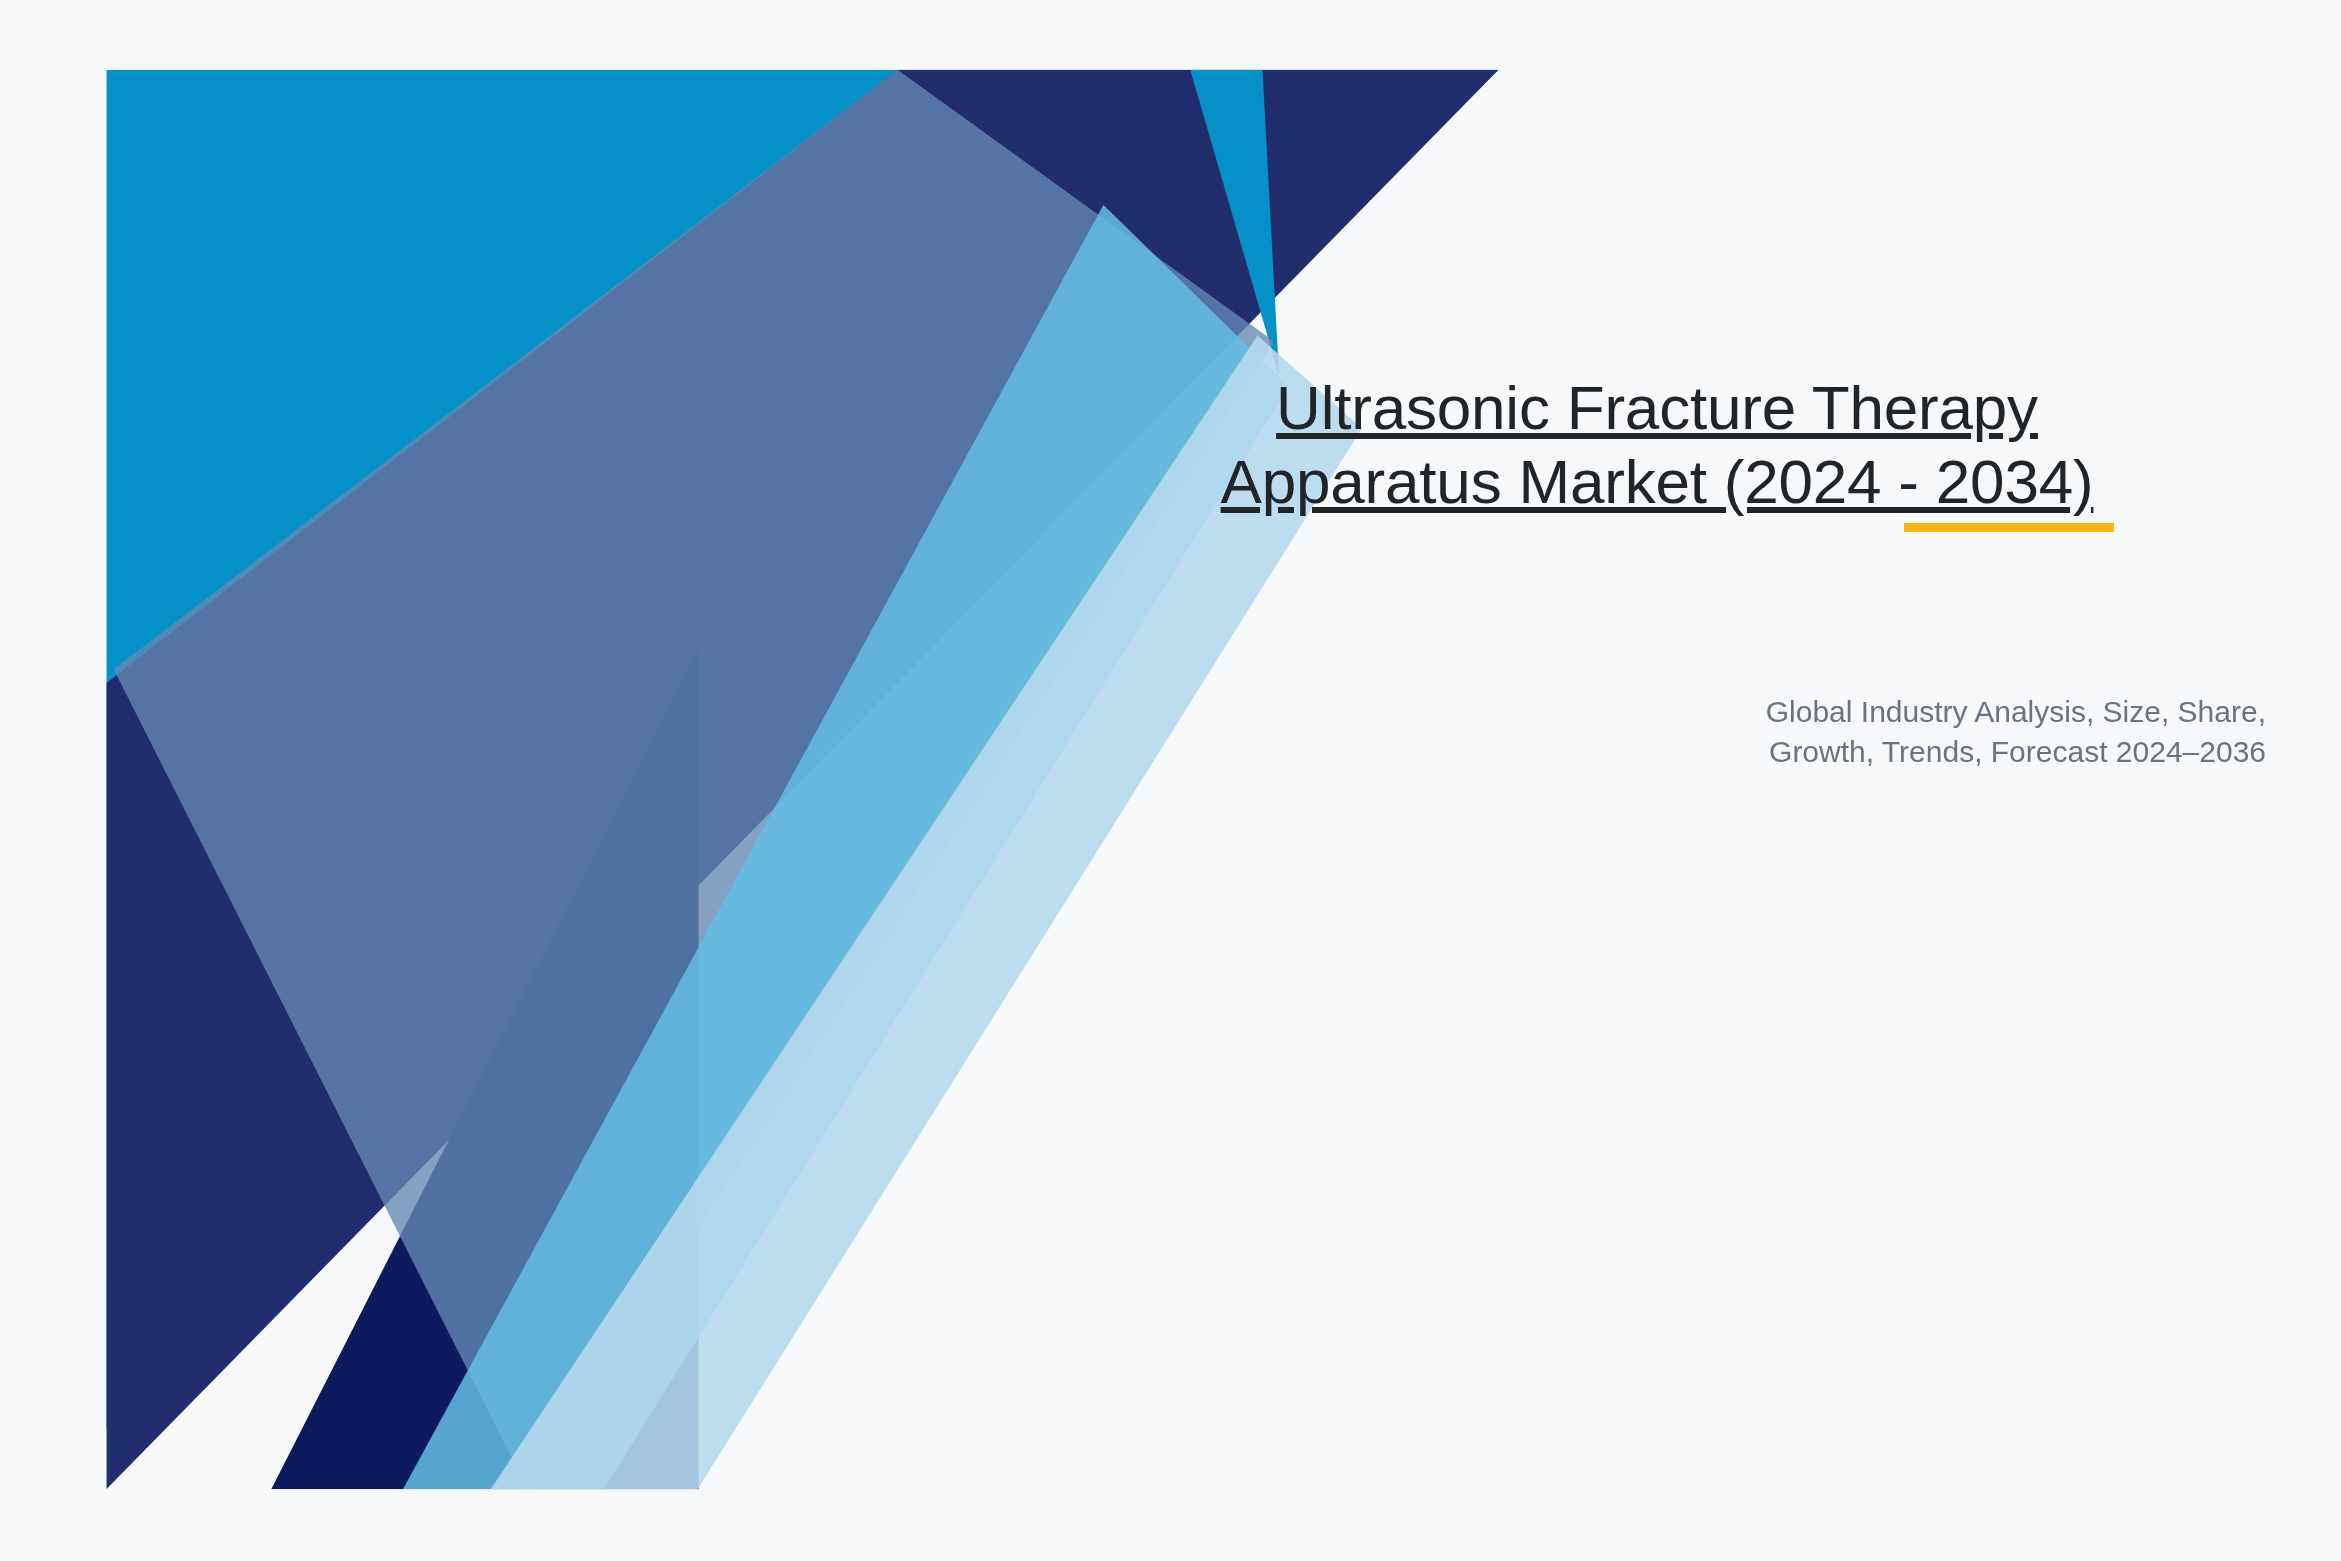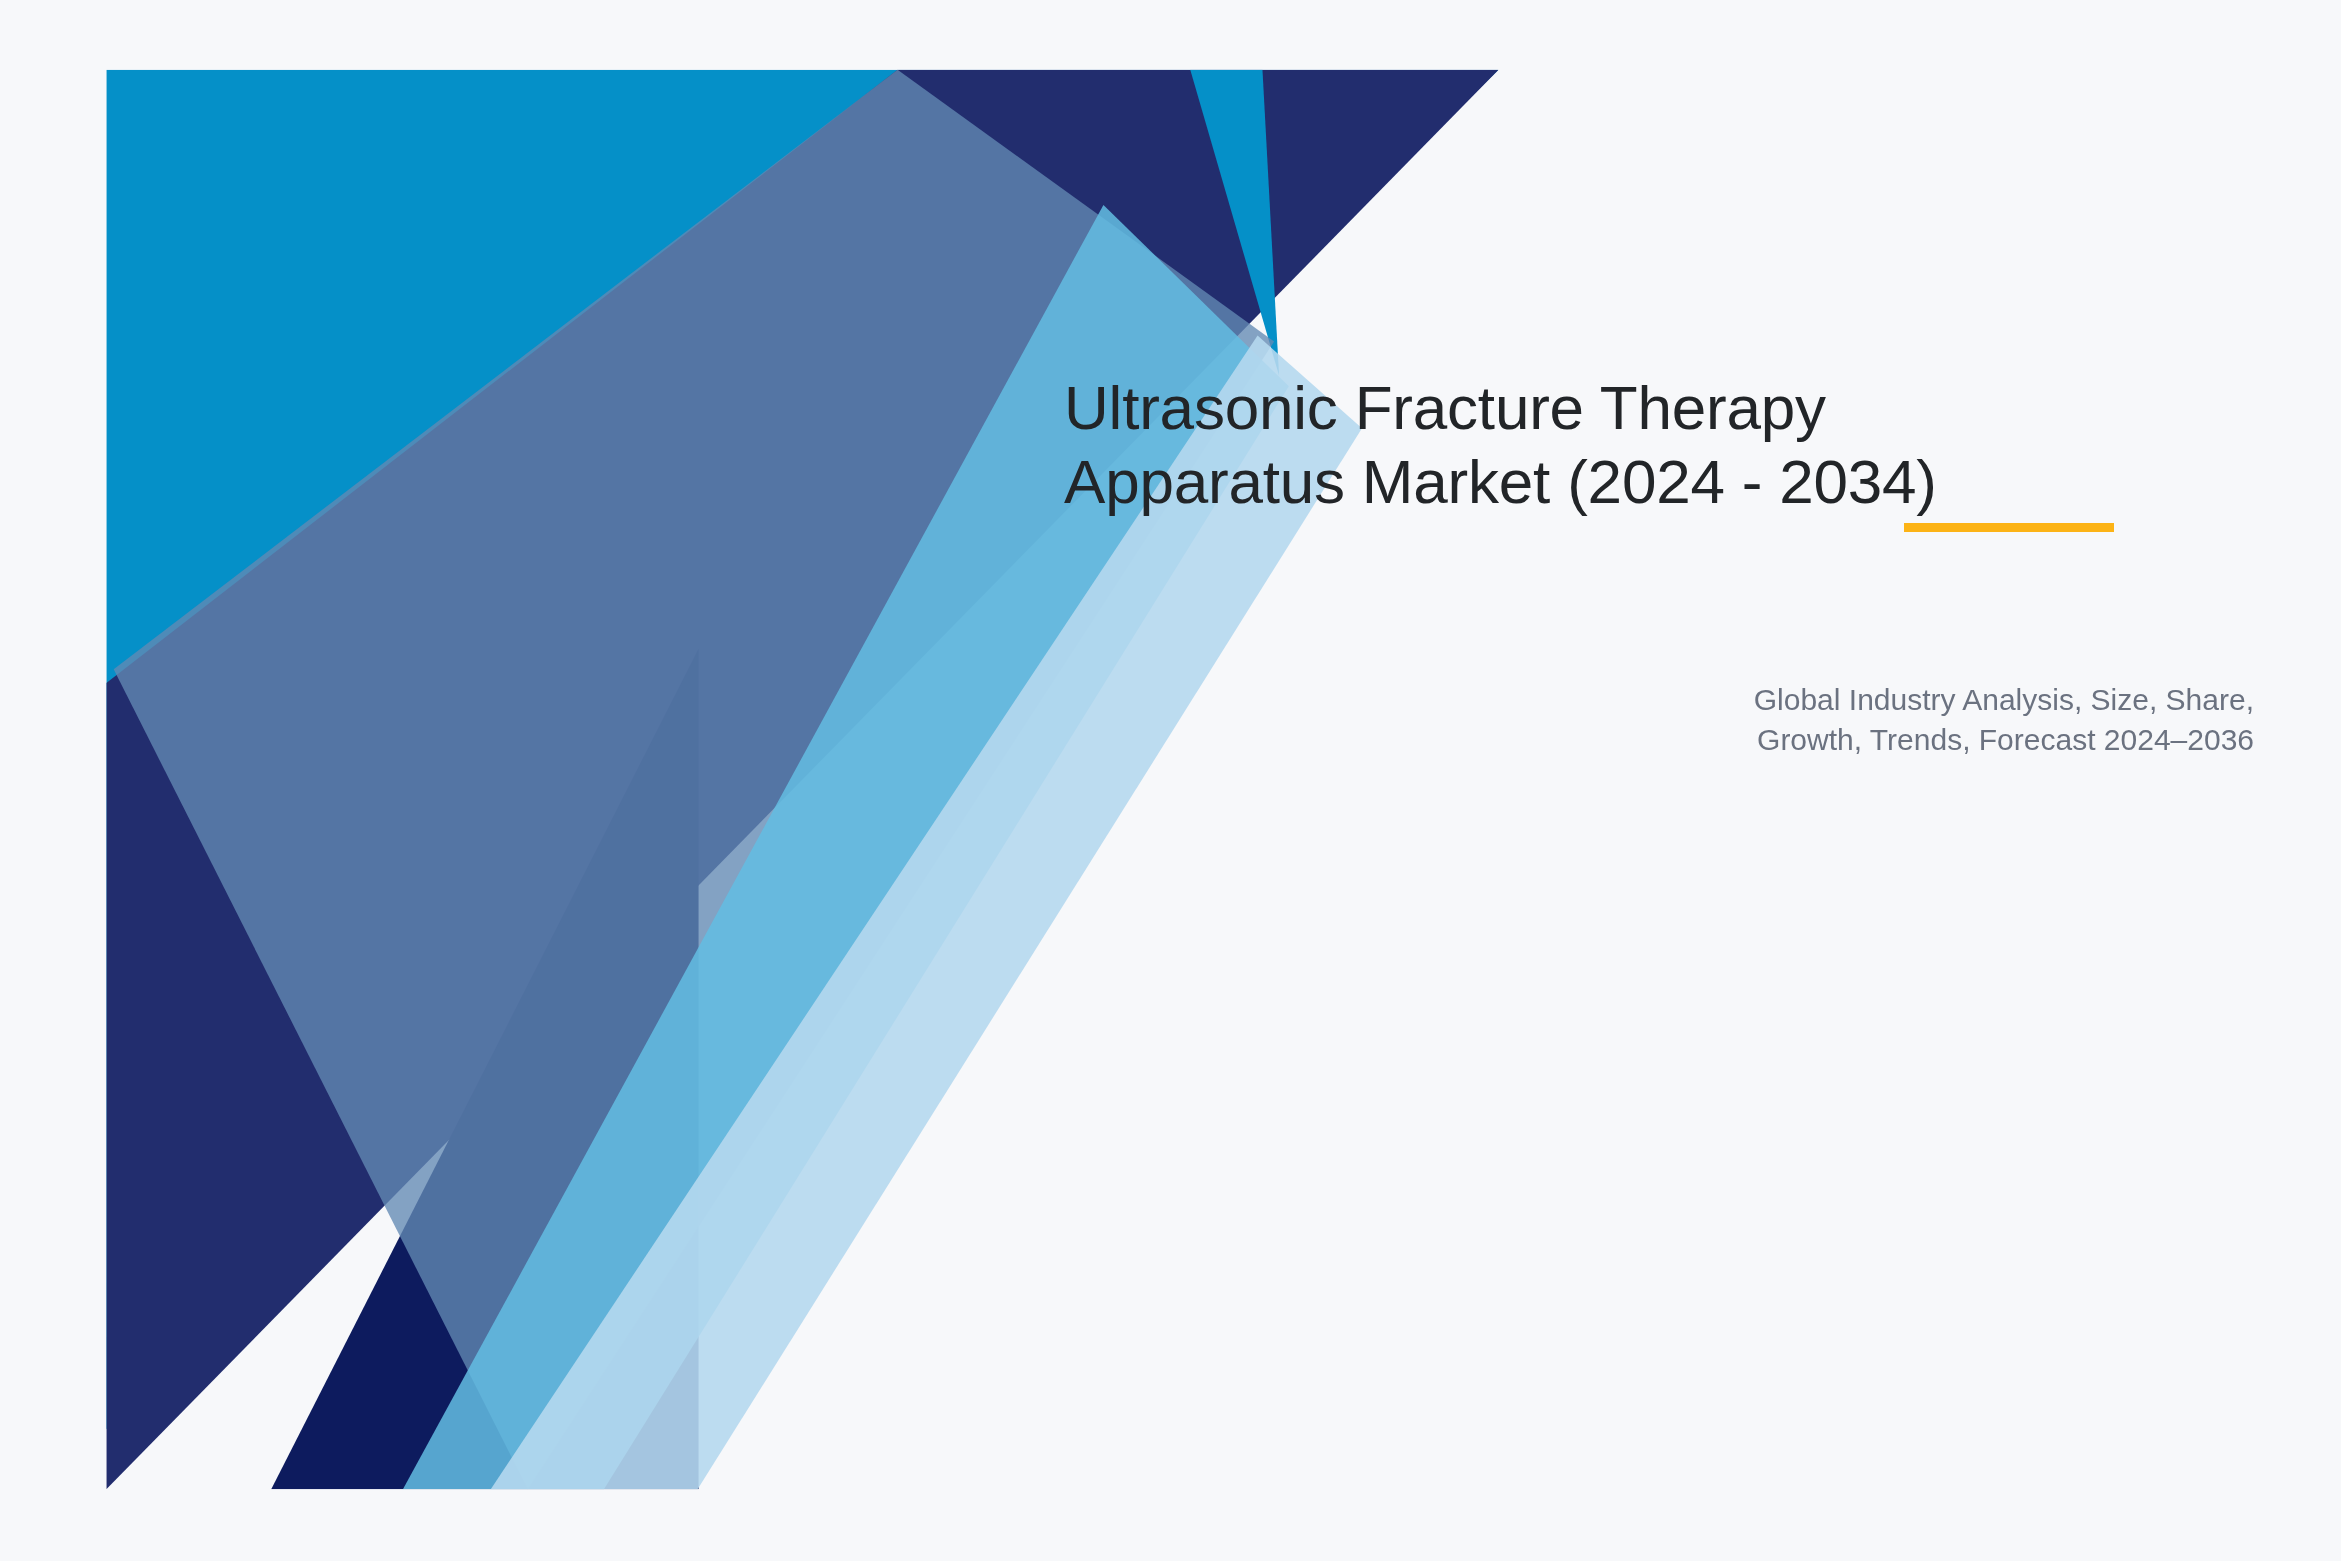--- a/index.html
+++ b/index.html
@@ -47,38 +47,39 @@
     text-align: right;
   }
 
   #report-title {
     margin: 0;
     font-size: 62px;
     line-height: 1.19;
     font-weight: 400;
     letter-spacing: -0.2px;
     color: #222528;
-    text-align: left;
+    text-align: center;
     position: relative;
     z-index: 3;
+    text-decoration: underline;
   }
 
   
   #title-accent {
     position: absolute;
     left: 1904px;
     top: 523px;
     width: 210px;
     height: 9.3px;
     background: #fcb316;
     z-index: 2;
   }
 
   #report-subtitle {
-    margin: 4px;
+    margin: 16px;
     position: absolute;
     left: 1064px;
     top: 676px;
     width: 1186px;
     text-align: right;
     font-size: 30px;
     line-height: 1.33;
     font-weight: 400;
     color: #6b7280;
   }

